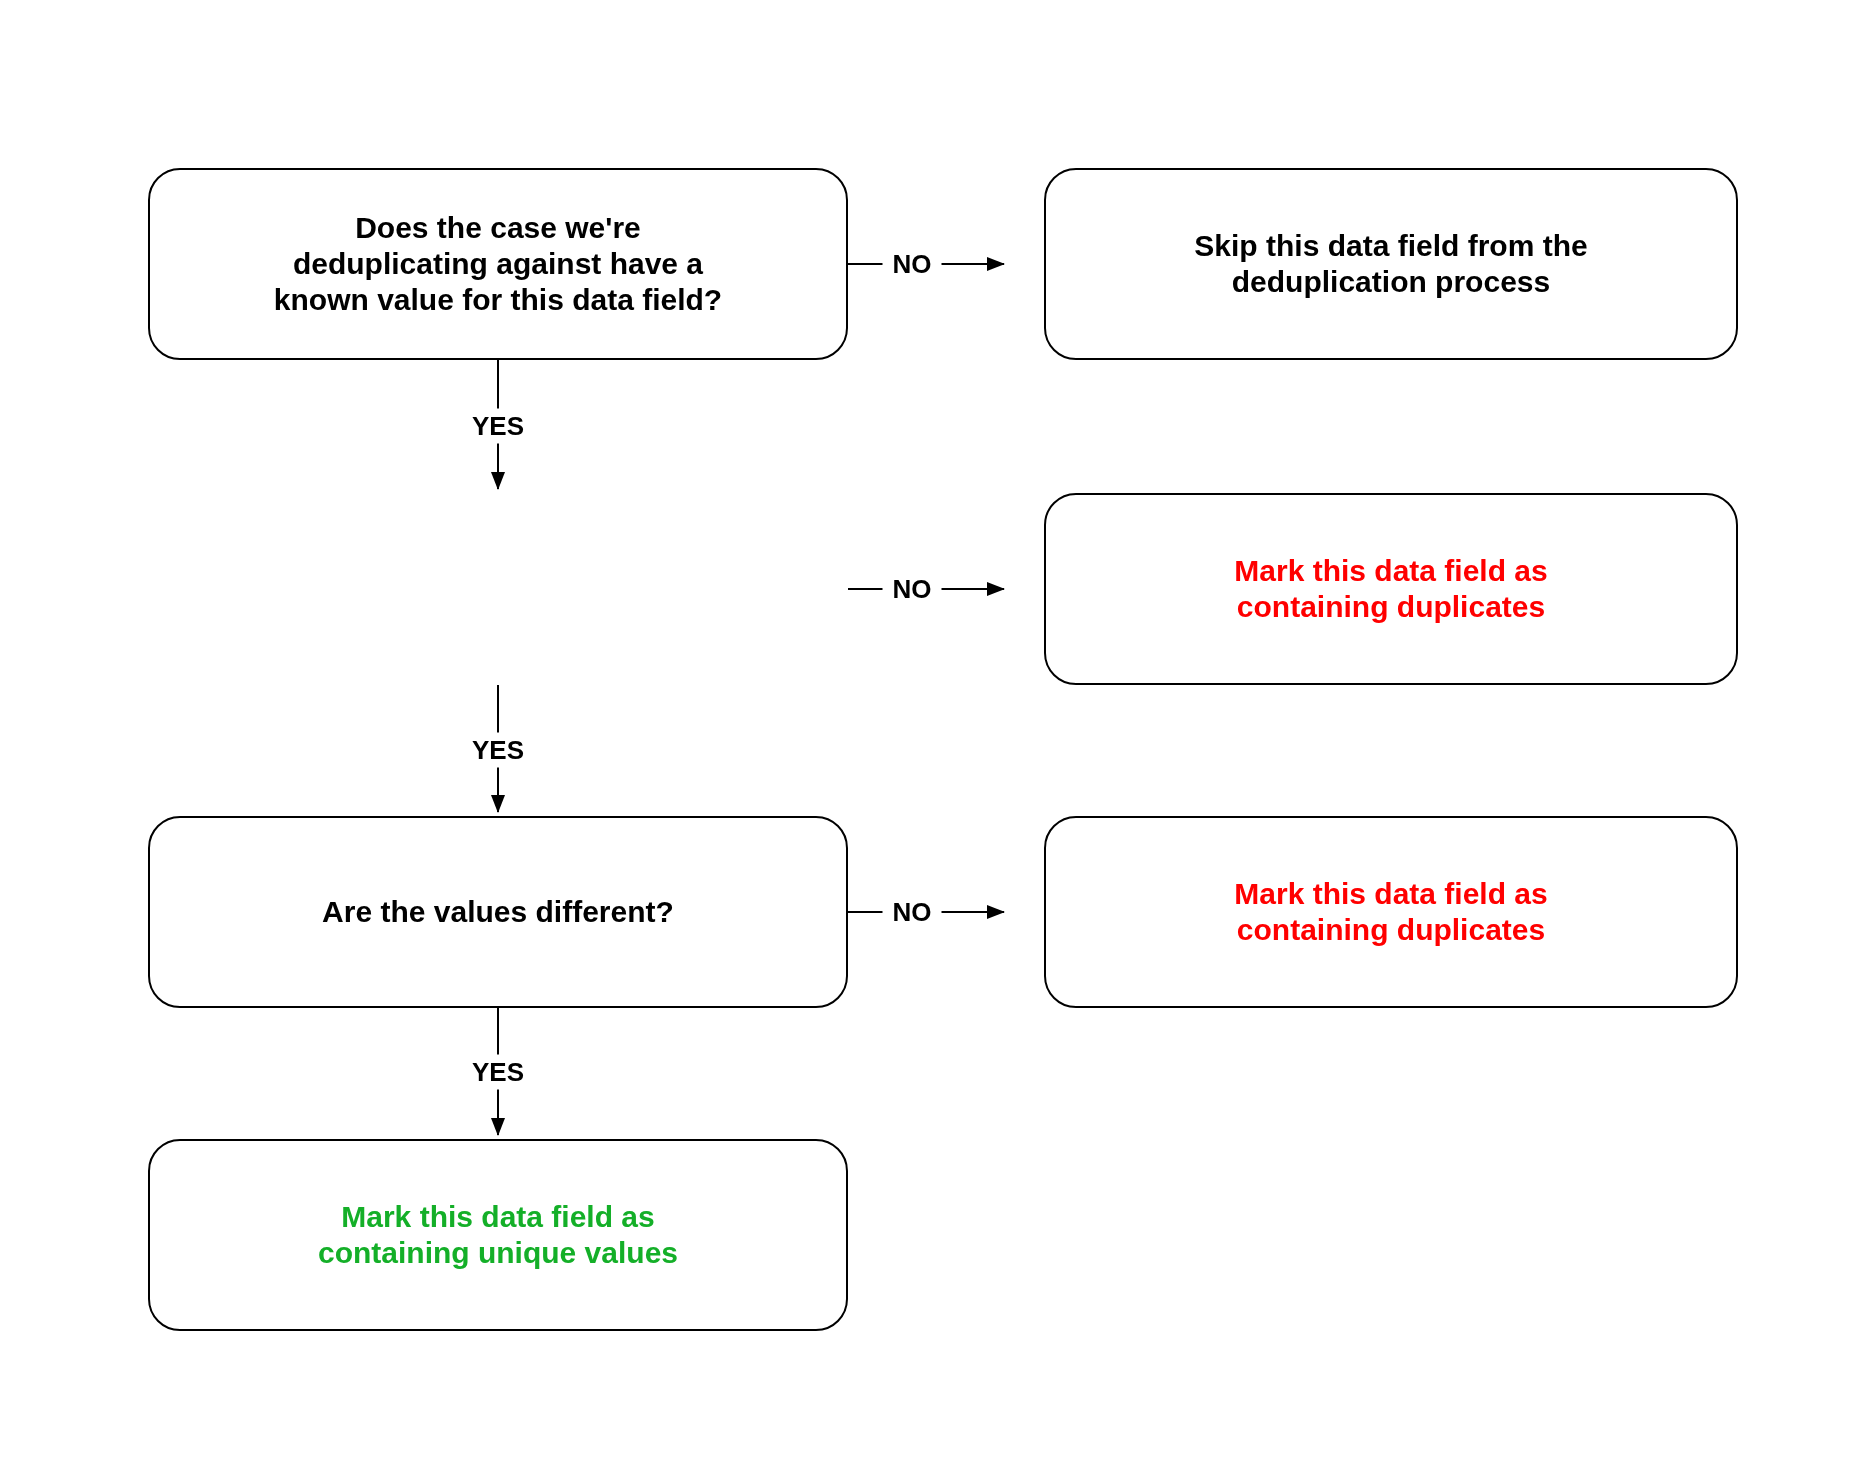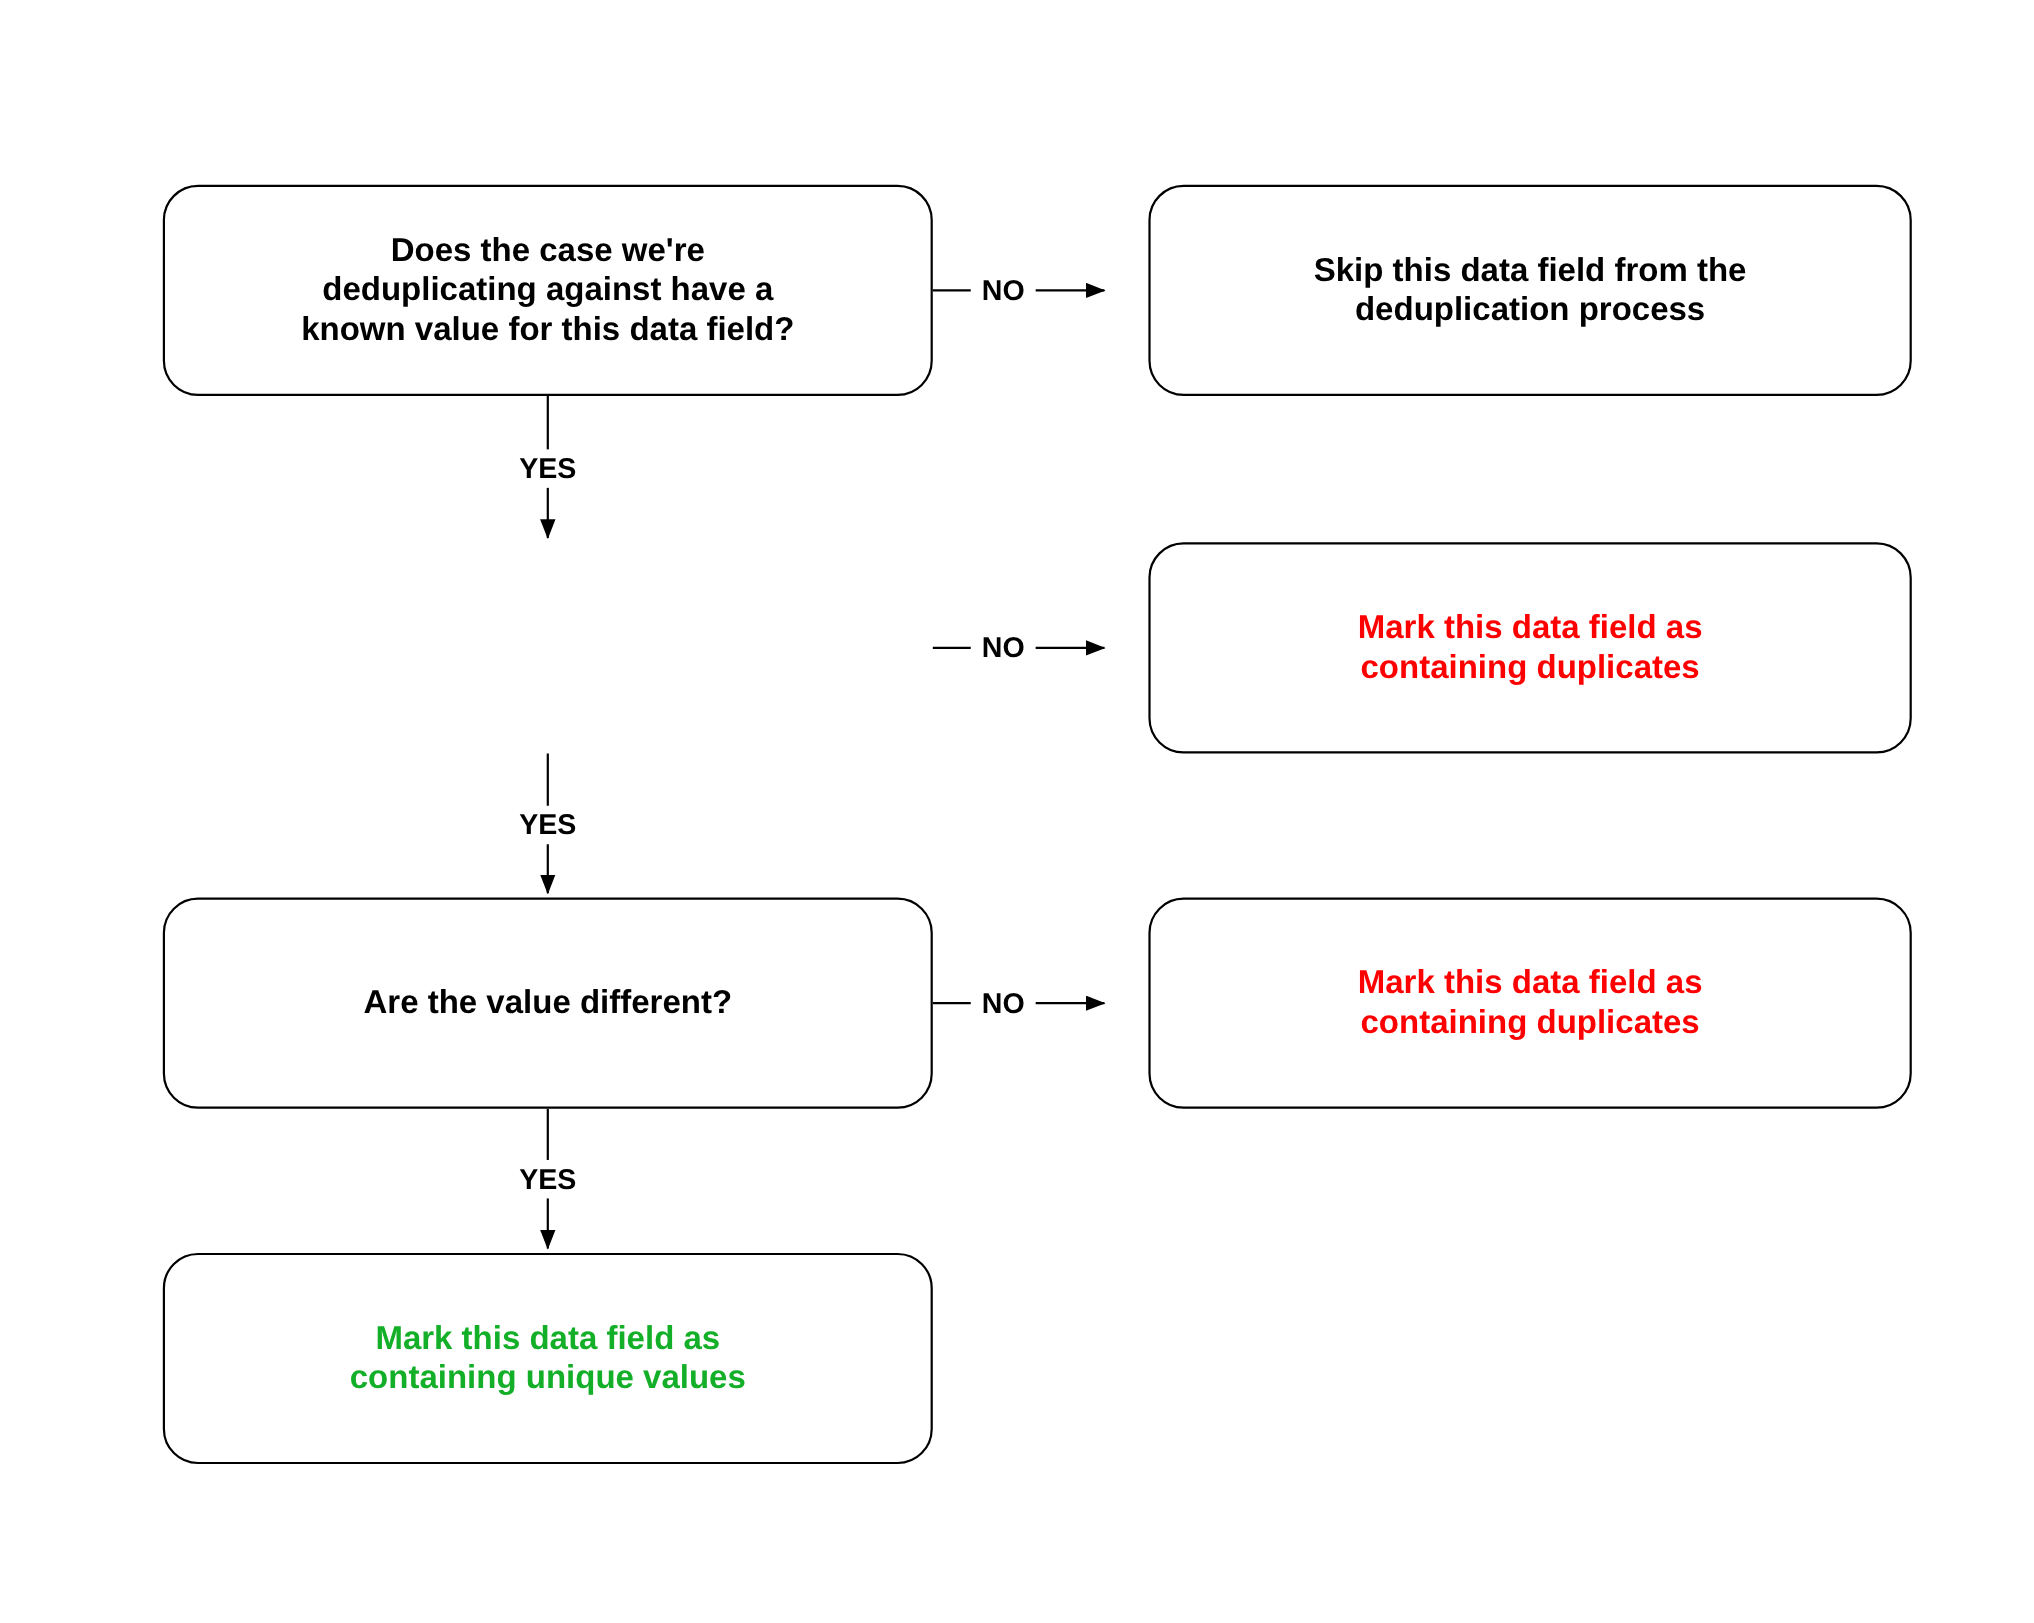--- a/index.html
+++ b/index.html
@@ -97,21 +97,21 @@
     <div class="node-text" style="color: rgb(0, 0, 0);">Skip this data field from the
 deduplication process</div>
   </div>
 
   <div class="node col-right row2">
     <div class="node-text" style="color: rgb(255, 0, 0);">Mark this data field as
 containing duplicates</div>
   </div>
 
   <div class="node col-left row3">
-    <div class="node-text" style="color: rgb(0, 0, 0);">Are the value different?</div>
+    <div class="node-text" style="color: rgb(0, 0, 0);">Are the values different?</div>
   </div>
   <div class="node col-right row3">
     <div class="node-text" style="color: rgb(255, 0, 0);">Mark this data field as
 containing duplicates</div>
   </div>
 
   <div class="node col-left row4">
     <div class="node-text" style="color: rgb(20, 175, 40);">Mark this data field as
 containing unique values</div>
   </div>

